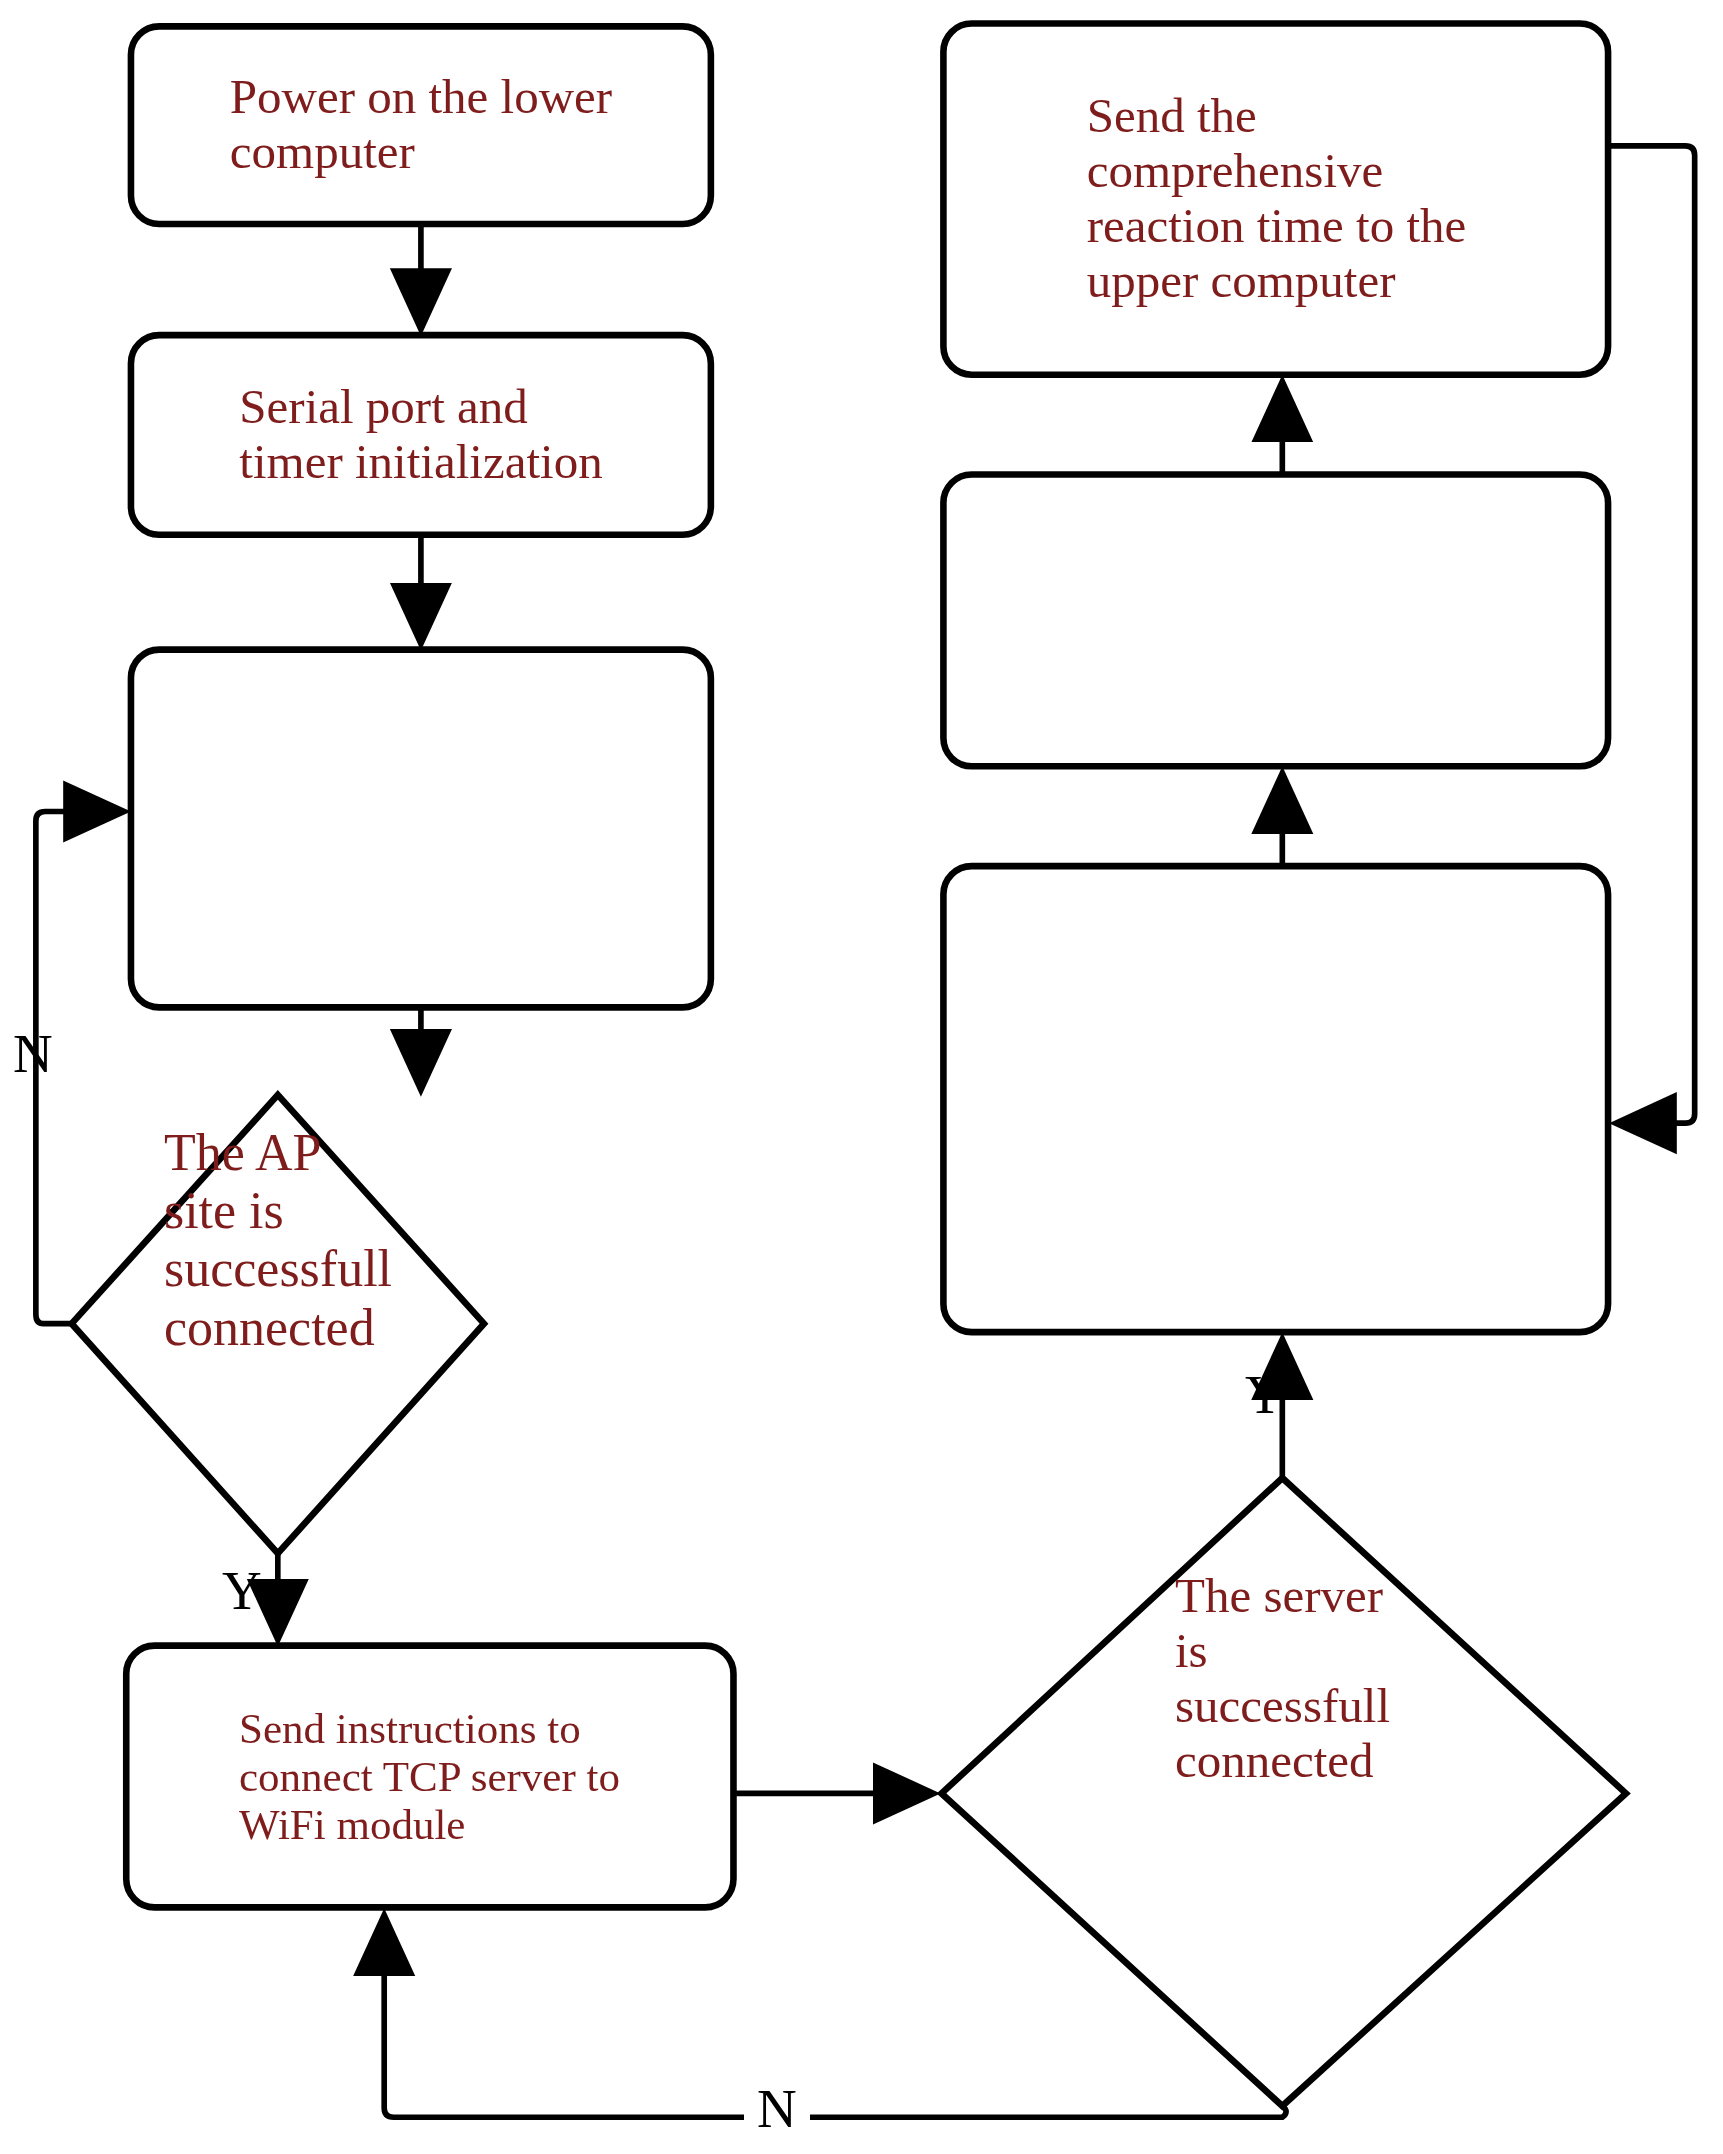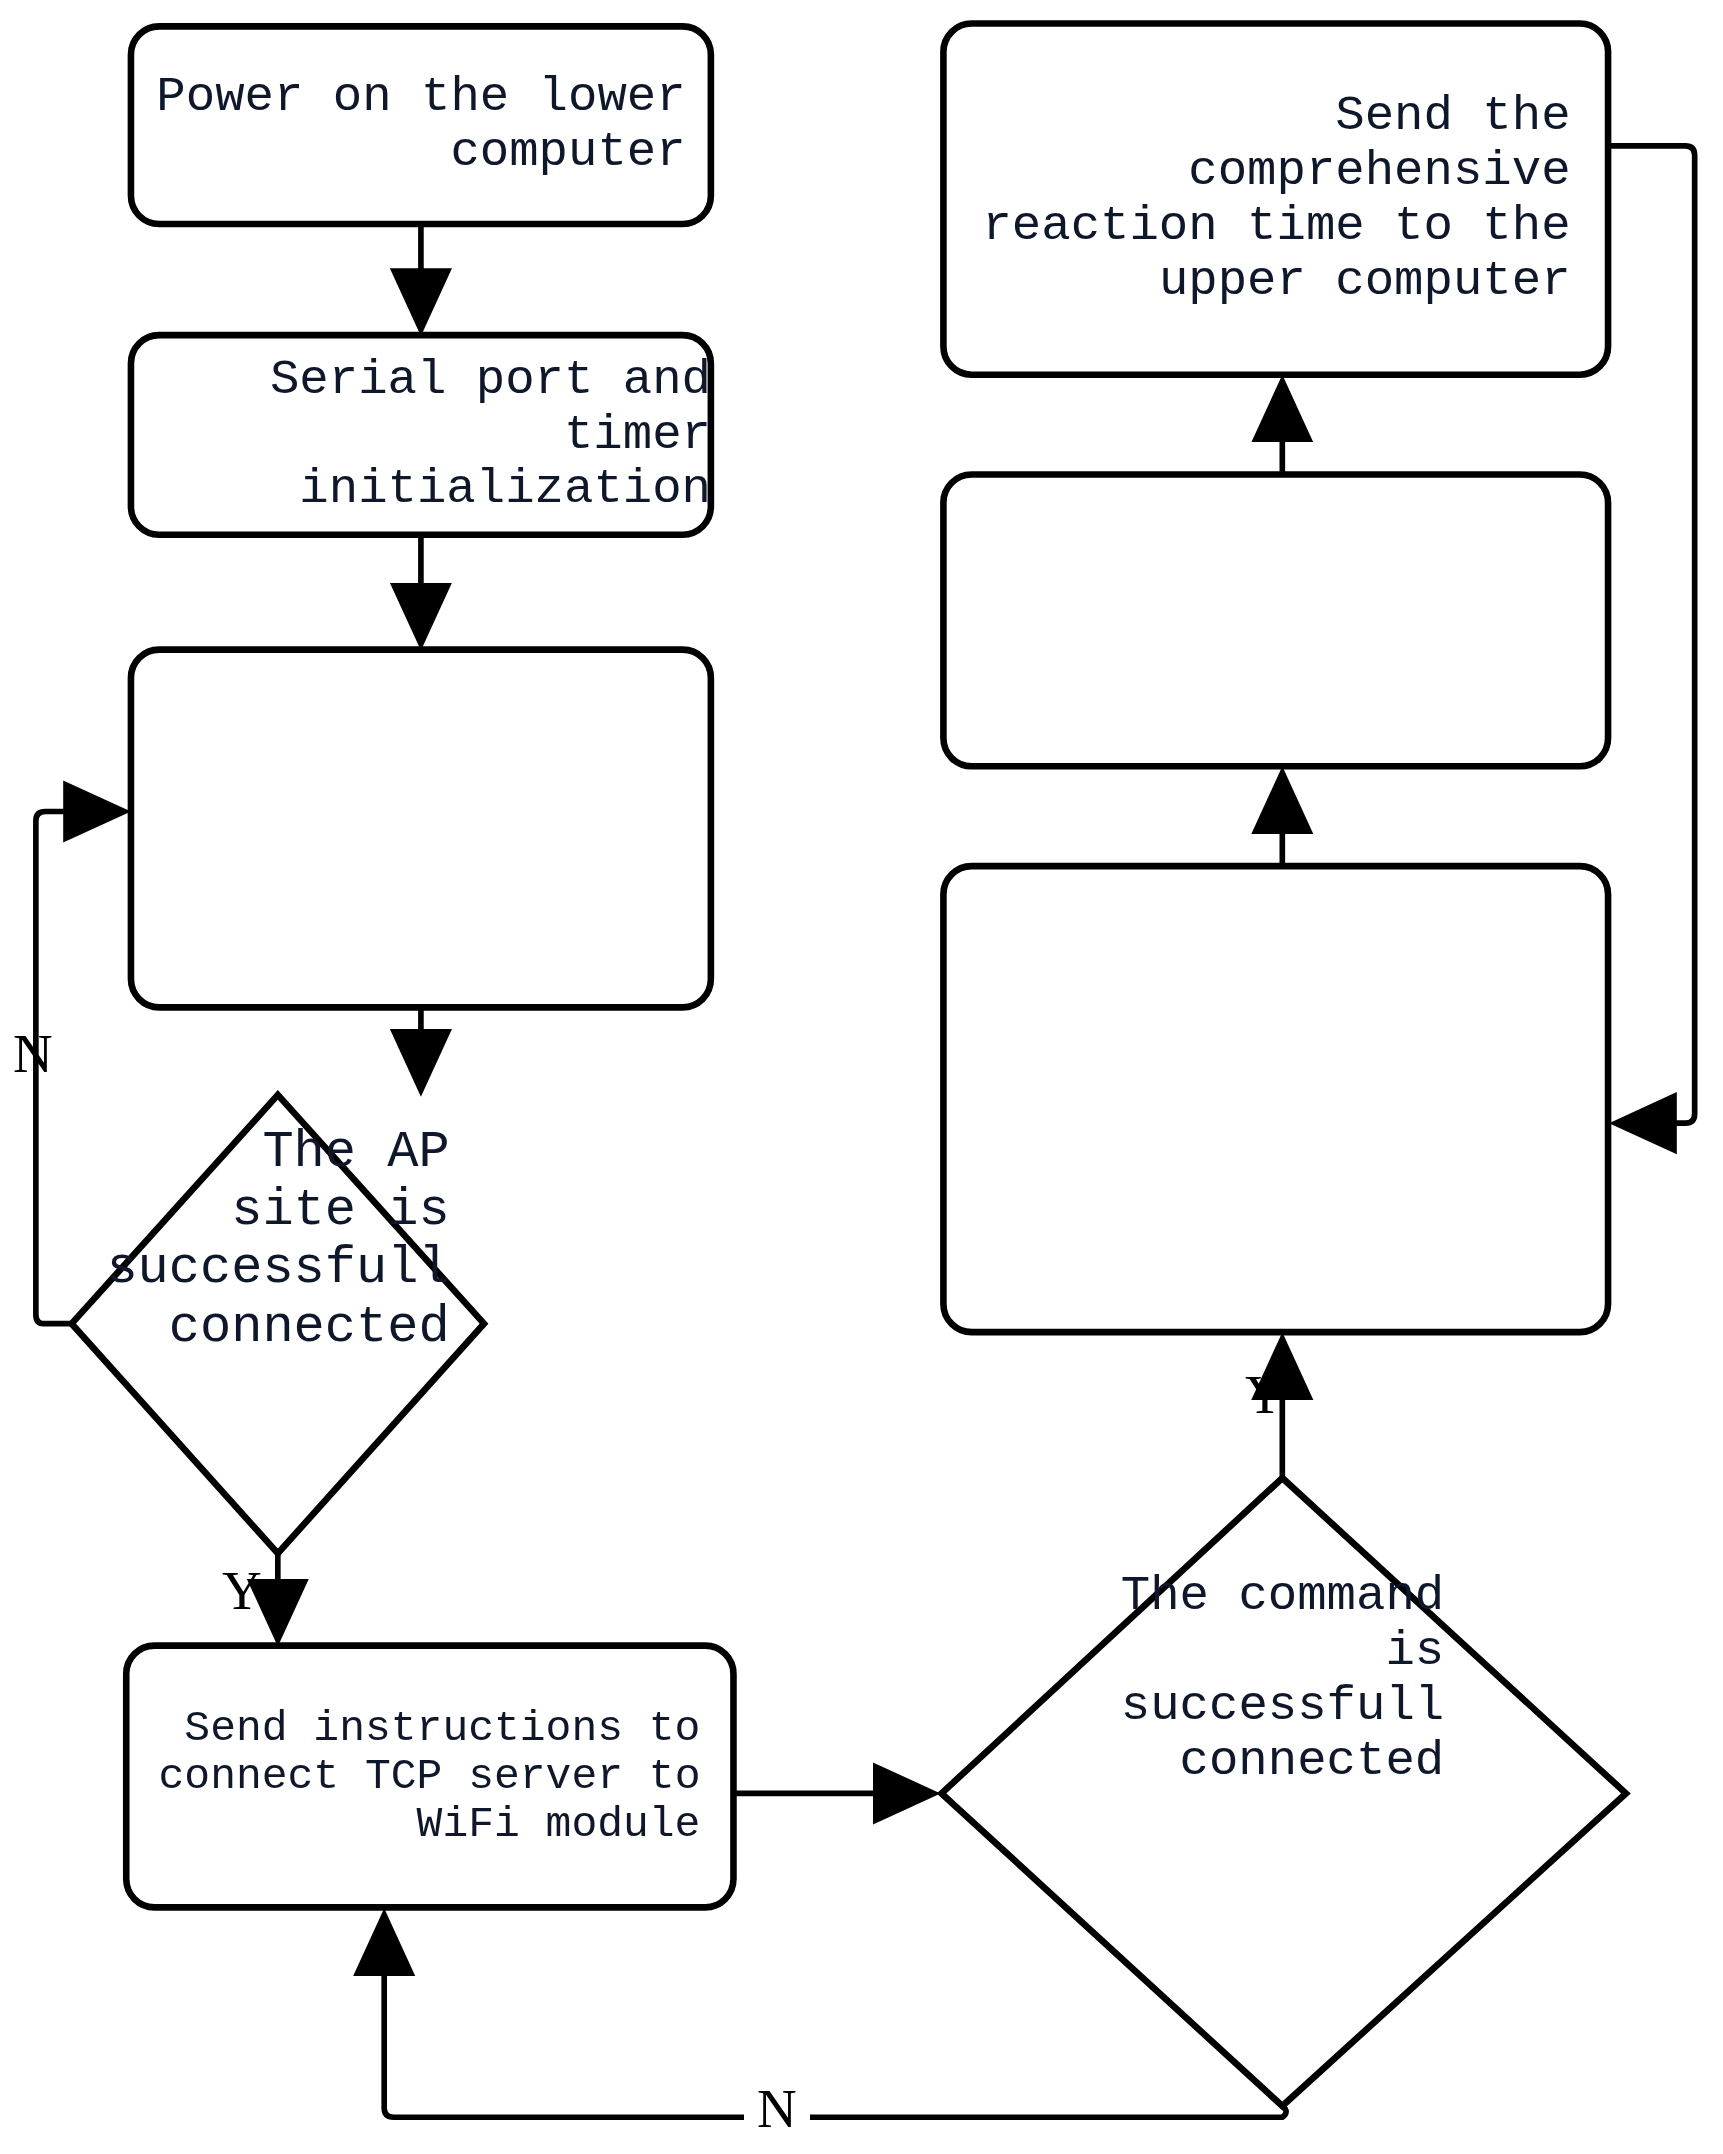--- a/index.html
+++ b/index.html
@@ -20,23 +20,23 @@
     top: 0;
     left: 0;
     width: 1723px;
     height: 2154px;
   }
   .nodeText {
     position: absolute;
     display: flex;
     align-items: center;
     justify-content: center;
-    text-align: right;
-    font-family: Liberation Mono, monospace;
-    color: #0f172a;
+    text-align: left;
+    font-family: Liberation Serif, serif;
+    color: #7f1d1d;
     line-height: 1.12;
     white-space: pre-line;
     pointer-events: none;
   }
   .edgeLabel {
     position: absolute;
     font-family: "Liberation Serif", "DejaVu Serif", serif;
     color: #000000;
     line-height: 1;
     pointer-events: none;
@@ -104,21 +104,21 @@
 
   <div class="nodeText" style="left:113px; top:1124px; width:330px; height:235px; font-size:52px; align-items:flex-start;">The AP
 site is
 successfull
 connected</div>
 
   <div class="nodeText" style="left:126px; top:1646px; width:607px; height:262px; font-size:43px;">Send instructions to
 connect TCP server to
 WiFi module</div>
 
-  <div class="nodeText" style="left:1113px; top:1569px; width:339px; height:245px; font-size:49px; align-items:flex-start;">The command
+  <div class="nodeText" style="left:1113px; top:1569px; width:339px; height:245px; font-size:49px; align-items:flex-start;">The server
 is
 successfull
 connected</div>
 
 
 
   <div class="nodeText" style="left:944px; top:23.5px; width:665px; height:351px; font-size:49px;">Send the
 comprehensive
 reaction time to the
 upper computer</div>

